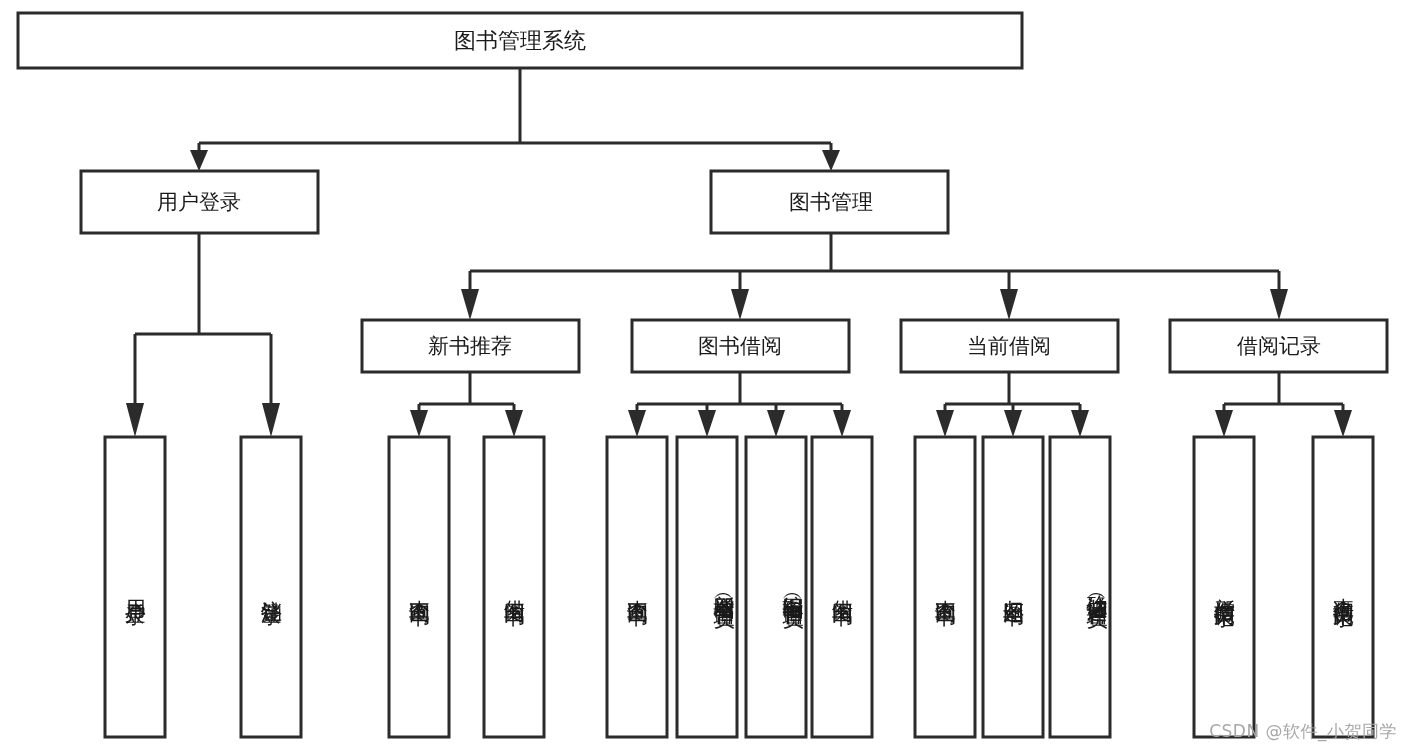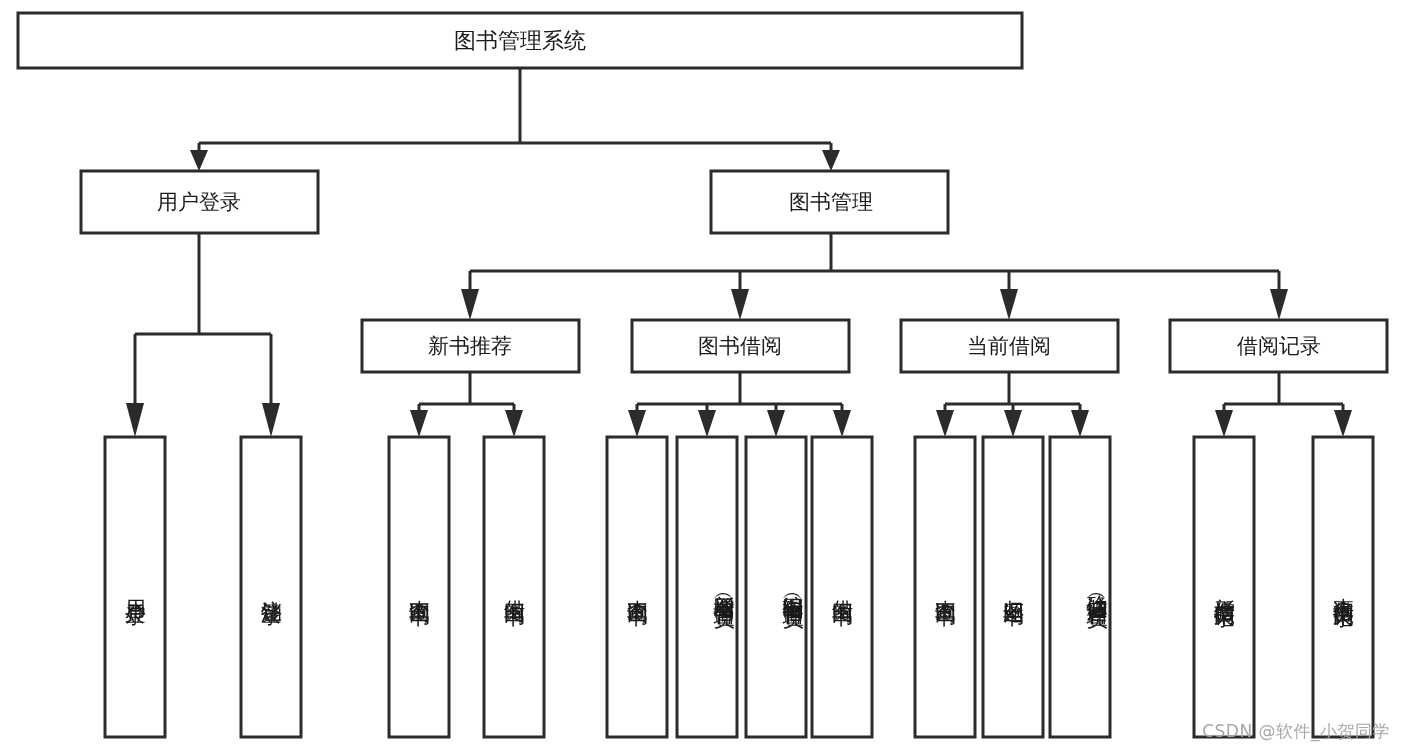--- a/index.html
+++ b/index.html
@@ -63,21 +63,21 @@
     font-size: 21px;
     line-height: 1.28;
     letter-spacing: 2px;
     color: #1a1a1a;
     white-space: nowrap;
     pointer-events: none;
     user-select: none;
   }
   #watermark {
     position: absolute;
-    right: 15px;
+    right: 8px;
     bottom: 4px;
     font-family: "DejaVu Sans", "Liberation Sans", sans-serif;
     font-size: 17px;
     color: #a8a8a8;
     letter-spacing: 0.5px;
     white-space: nowrap;
   }
 </style>
 </head>
 <body>

